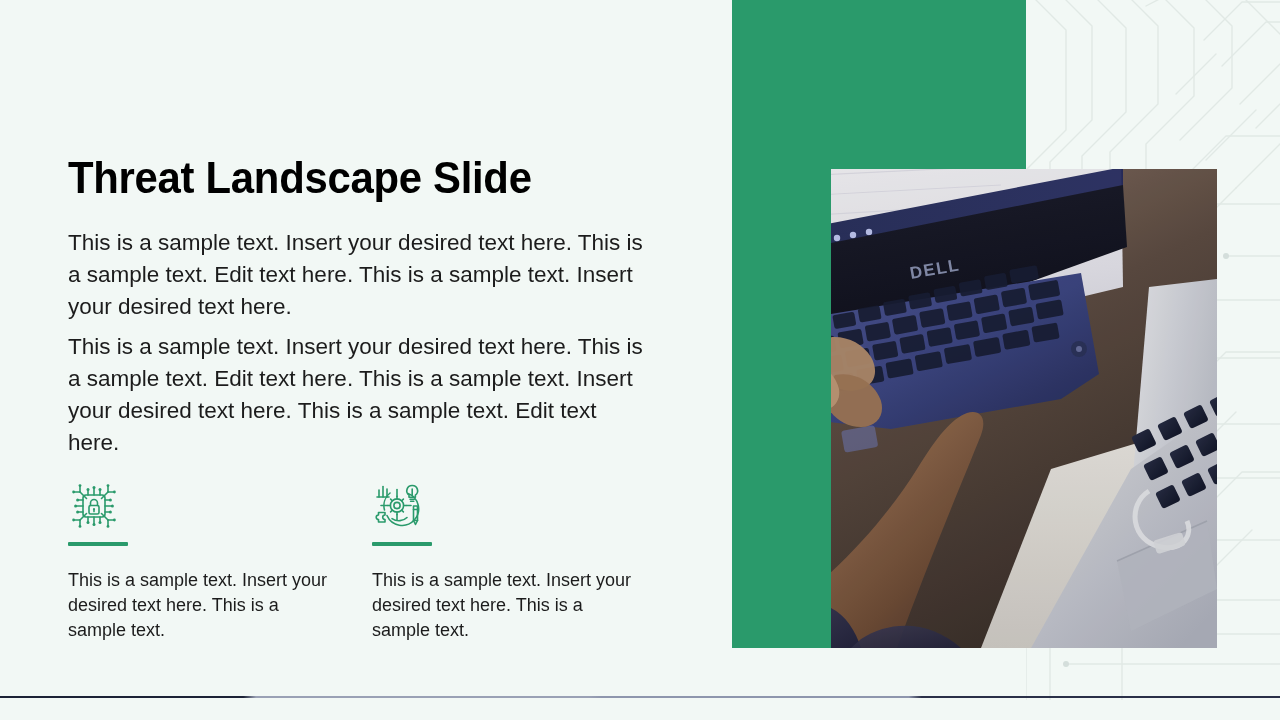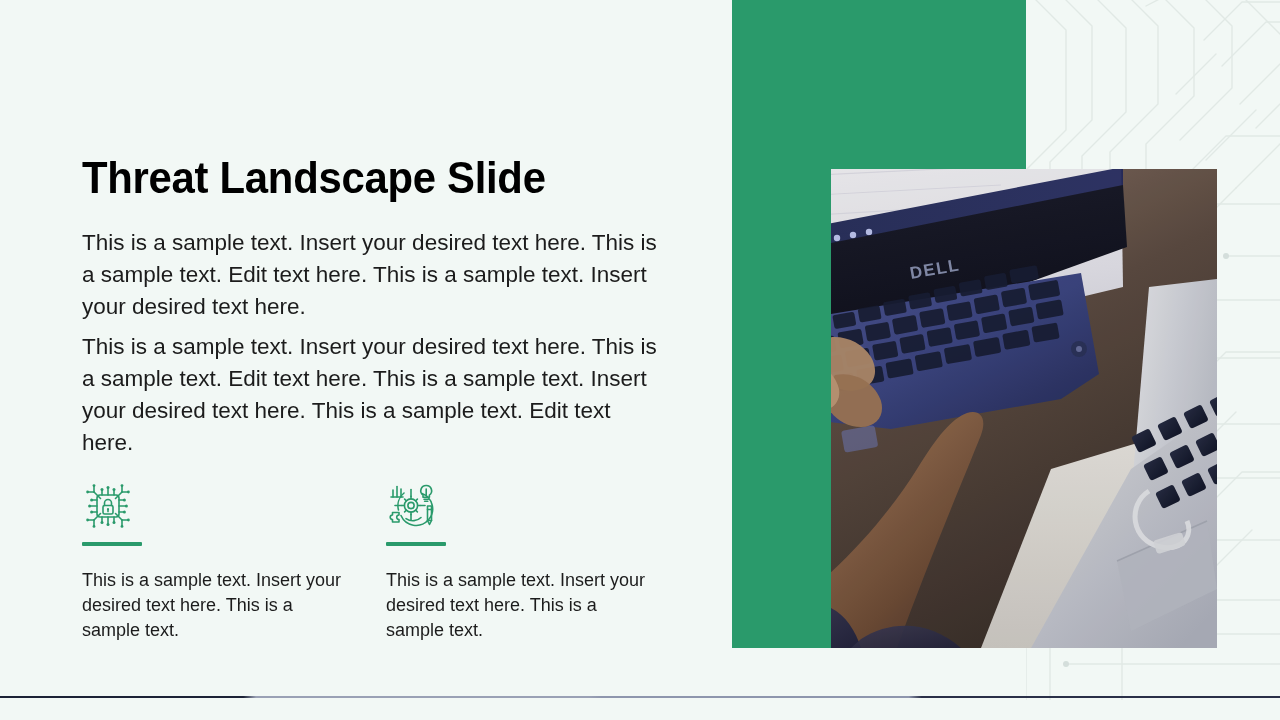--- a/index.html
+++ b/index.html
@@ -25,21 +25,21 @@
   }
 
   
   .photo{
     position:absolute;left:831px;top:169px;width:386px;height:479px;
     overflow:hidden;background:#2b2b33;
   }
   .photo svg{display:block;}
 
   
-  .content{position:absolute;left:82px;top:0;width:600px;height:712px;}
+  .content{position:absolute;left:68px;top:0;width:600px;height:712px;}
 
   .title{
     position:absolute;left:0;top:124px;
     font-size:45px;line-height:1.05;font-weight:700;
     letter-spacing:-0.3px;color:#000000;
     font-family:"Liberation Sans Narrow","Liberation Sans","DejaVu Sans Condensed",sans-serif;
     transform:scaleX(0.93);transform-origin:left center;
     white-space:nowrap;
   }
 

